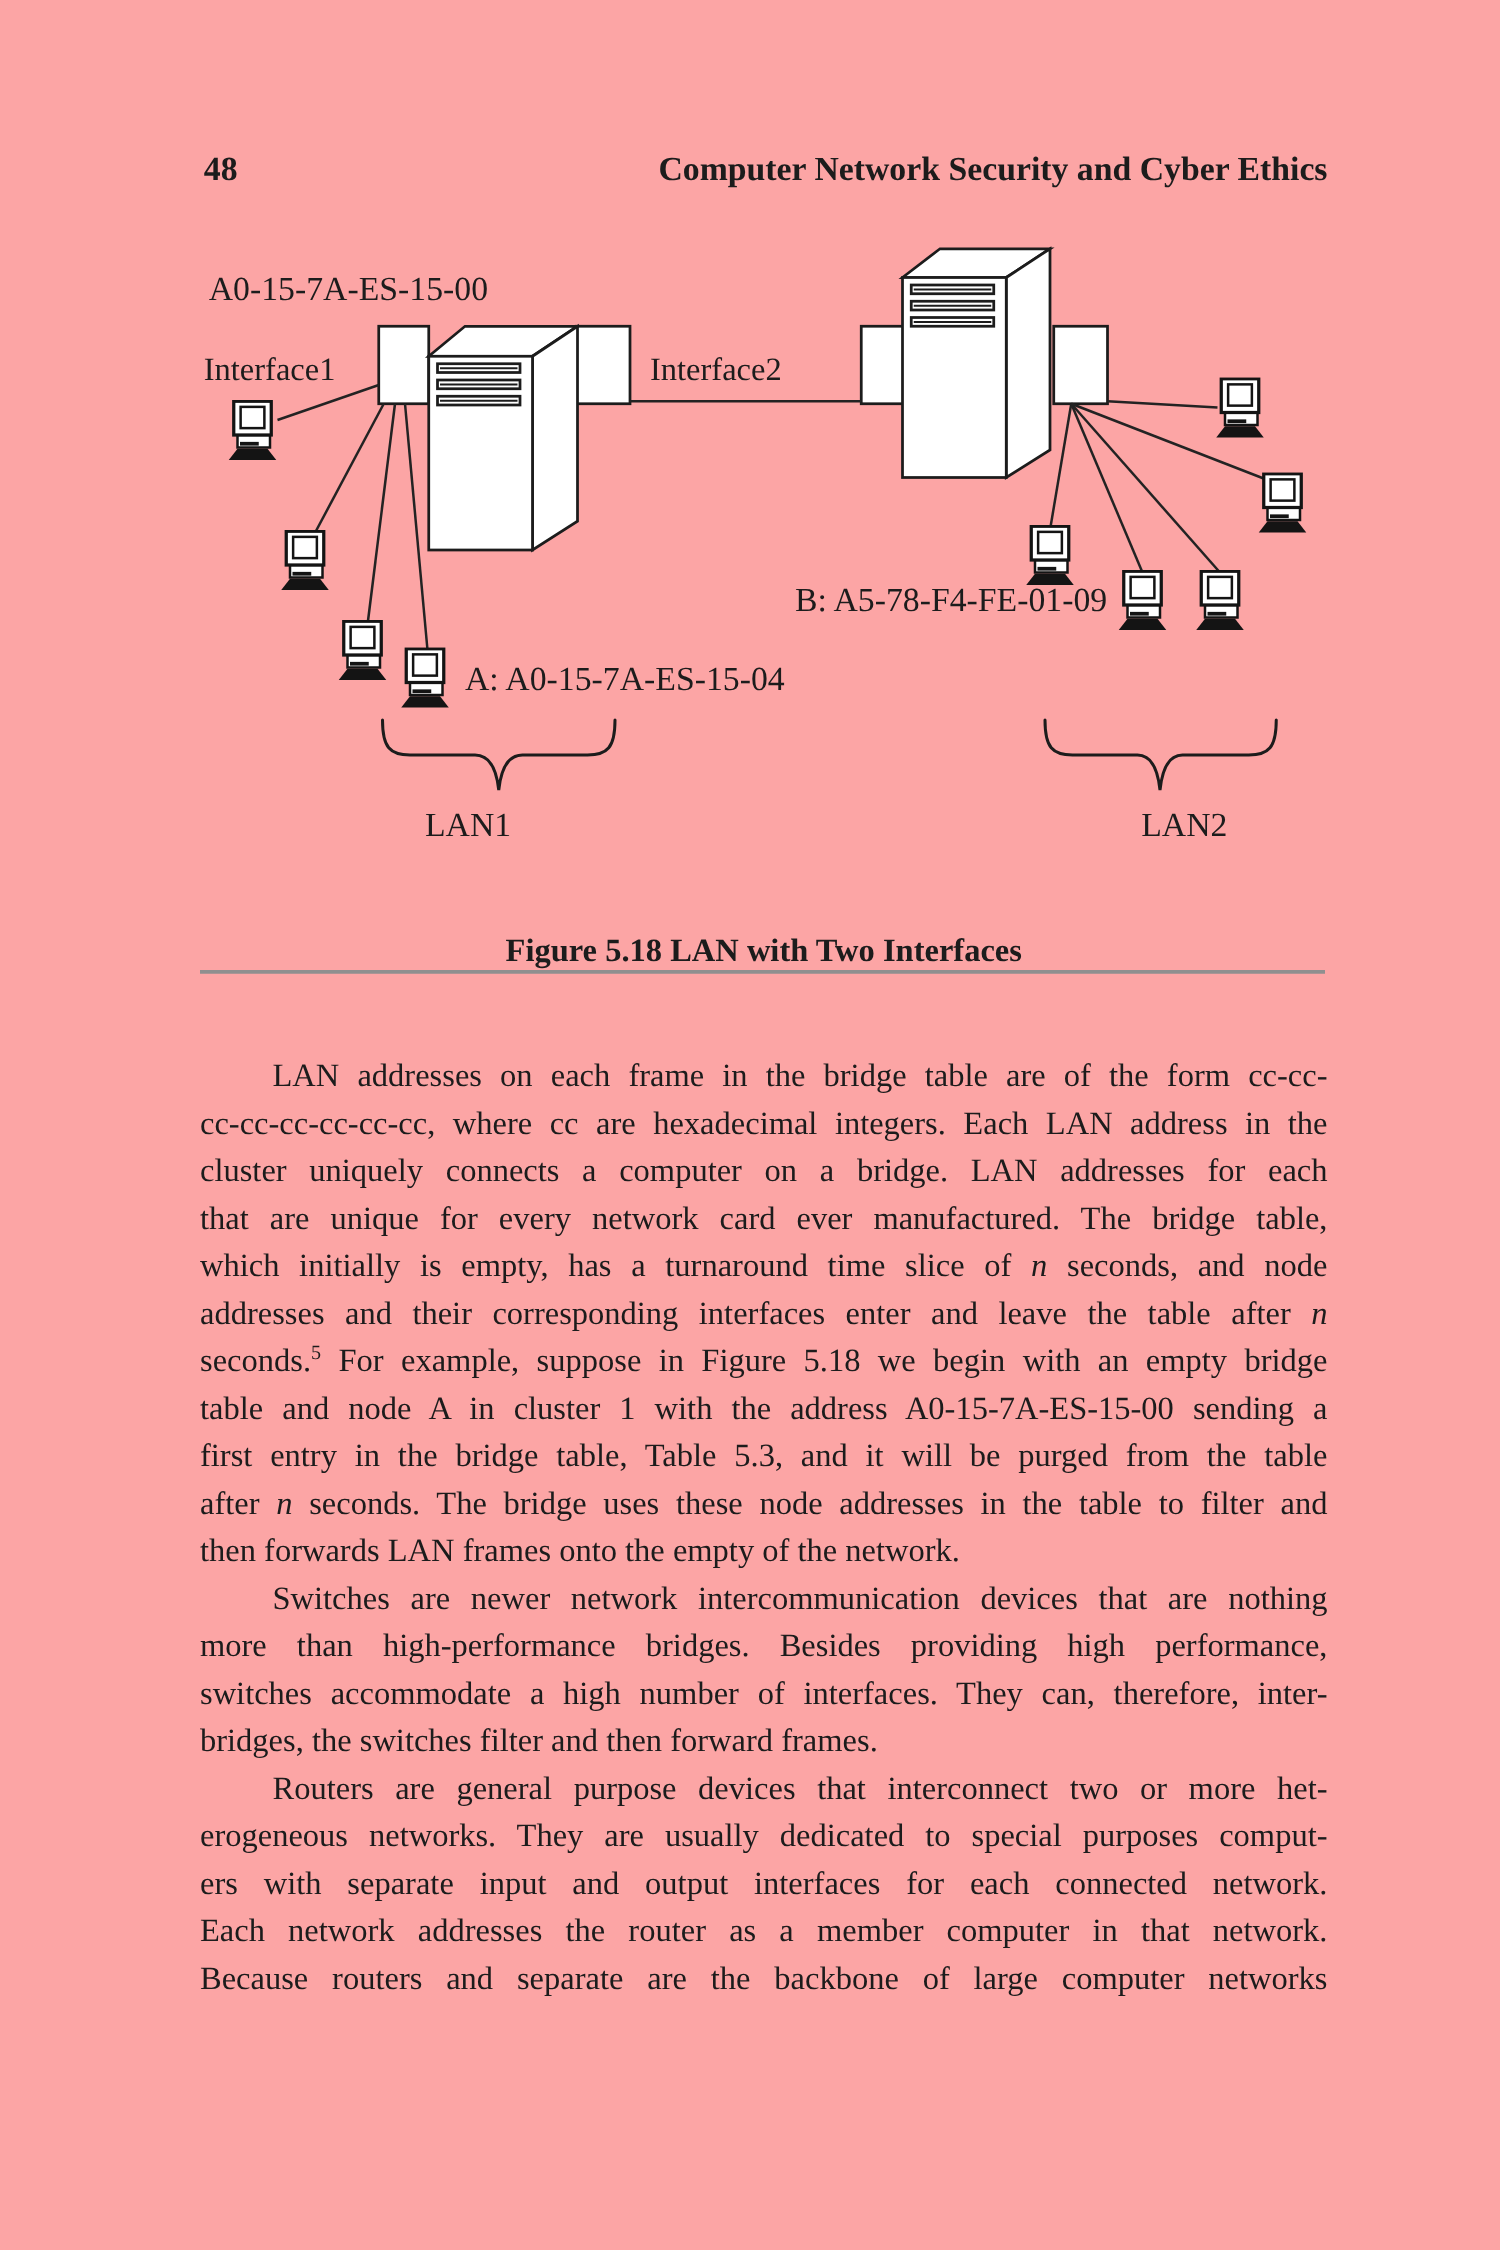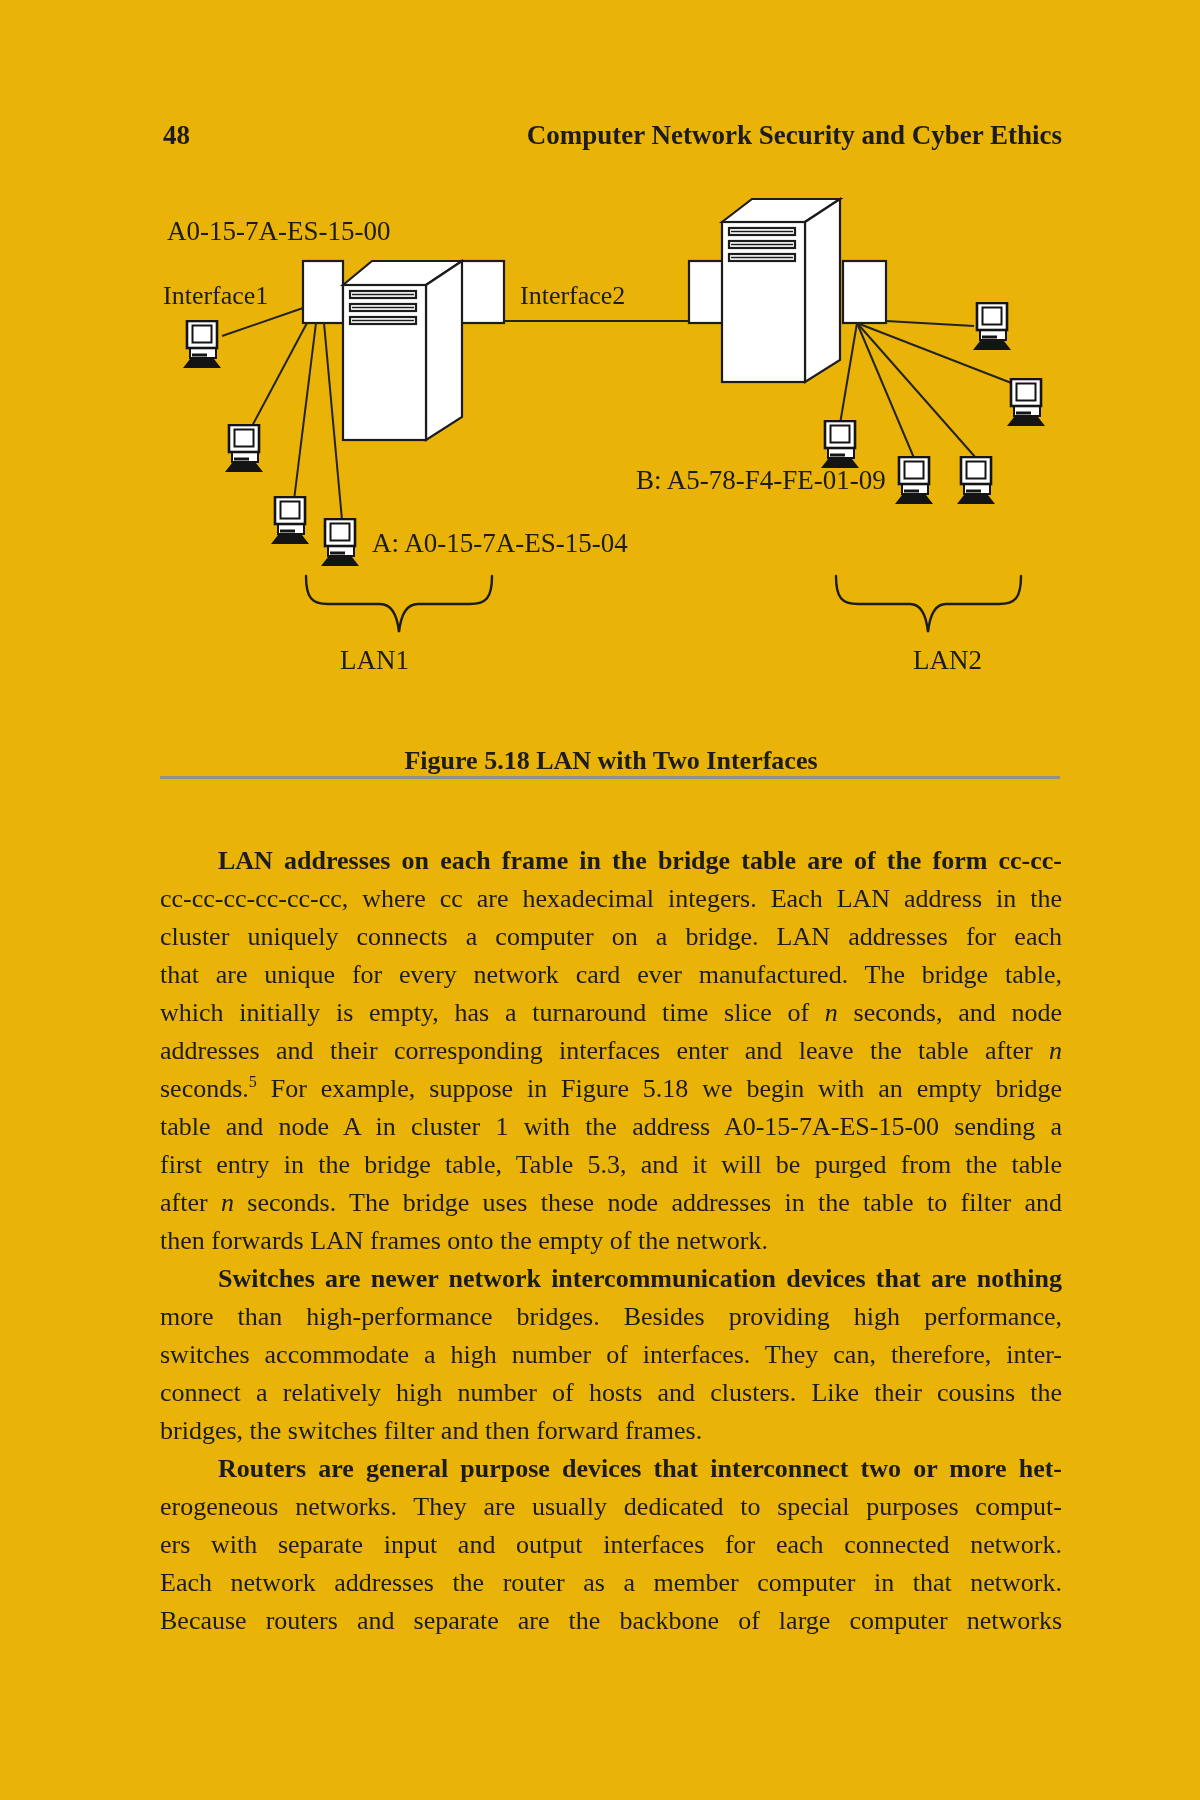--- a/index.html
+++ b/index.html
@@ -1,19 +1,19 @@
 <!DOCTYPE html>
 <html><head>
 <meta charset="utf-8">
 <style>
   html,body{margin:0;padding:0;background:#ffffff;}
   #page{
     position:relative;
     width:1200px;height:1800px;
-    background:#eab308;
+    background:#fca5a5;
     font-family:"Liberation Serif","DejaVu Serif",serif;
     color:#1c1c1c;
     overflow:hidden;
   }
   .runhead{
     position:absolute;top:118px;left:160px;width:902px;height:34px;
     font-size:27px;font-weight:bold;line-height:34px;
   }
   .pagenum{position:absolute;left:3px;top:0;}
   .runtitle{width:100%;text-align:right;}
@@ -28,21 +28,21 @@
   }
   #body-lines{
     position:absolute;left:160px;top:842px;width:902px;
     font-size:26px;line-height:38px;
   }
   .bline{
     text-align:justify;text-align-last:justify;
     white-space:normal;height:38px;
   }
   .bline.last{text-align-last:left;}
-  .bline.ind{text-indent:58px;font-weight:bold;}
+  .bline.ind{text-indent:58px;}
   .bline sup{font-size:0.62em;line-height:0;}
   .bline i{font-style:italic;}
   svg text{
     font-family:"Liberation Serif","DejaVu Serif",serif;
     fill:#1c1c1c;
   }
 </style>
 </head>
 <body>
 
@@ -151,21 +151,20 @@
       <div class="bline">which initially is empty, has a turnaround time slice of <i>n</i> seconds, and node</div>
       <div class="bline">addresses and their corresponding interfaces enter and leave the table after <i>n</i></div>
       <div class="bline">seconds.<sup>5</sup> For example, suppose in Figure 5.18 we begin with an empty bridge</div>
       <div class="bline">table and node A in cluster 1 with the address A0-15-7A-ES-15-00 sending a</div>
       <div class="bline">first entry in the bridge table, Table 5.3, and it will be purged from the table</div>
       <div class="bline">after <i>n</i> seconds. The bridge uses these node addresses in the table to filter and</div>
       <div class="bline last">then forwards LAN frames onto the empty of the network.</div>
       <div class="bline ind">Switches are newer network intercommunication devices that are nothing</div>
       <div class="bline">more than high-performance bridges. Besides providing high performance,</div>
       <div class="bline">switches accommodate a high number of interfaces. They can, therefore, inter-</div>
-      <div class="bline">connect a relatively high number of hosts and clusters. Like their cousins the</div>
       <div class="bline last">bridges, the switches filter and then forward frames.</div>
       <div class="bline ind">Routers are general purpose devices that interconnect two or more het-</div>
       <div class="bline">erogeneous networks. They are usually dedicated to special purposes comput-</div>
       <div class="bline">ers with separate input and output interfaces for each connected network.</div>
       <div class="bline">Each network addresses the router as a member computer in that network.</div>
       <div class="bline">Because routers and separate are the backbone of large computer networks</div>
     </div>
 
 </div>
 

